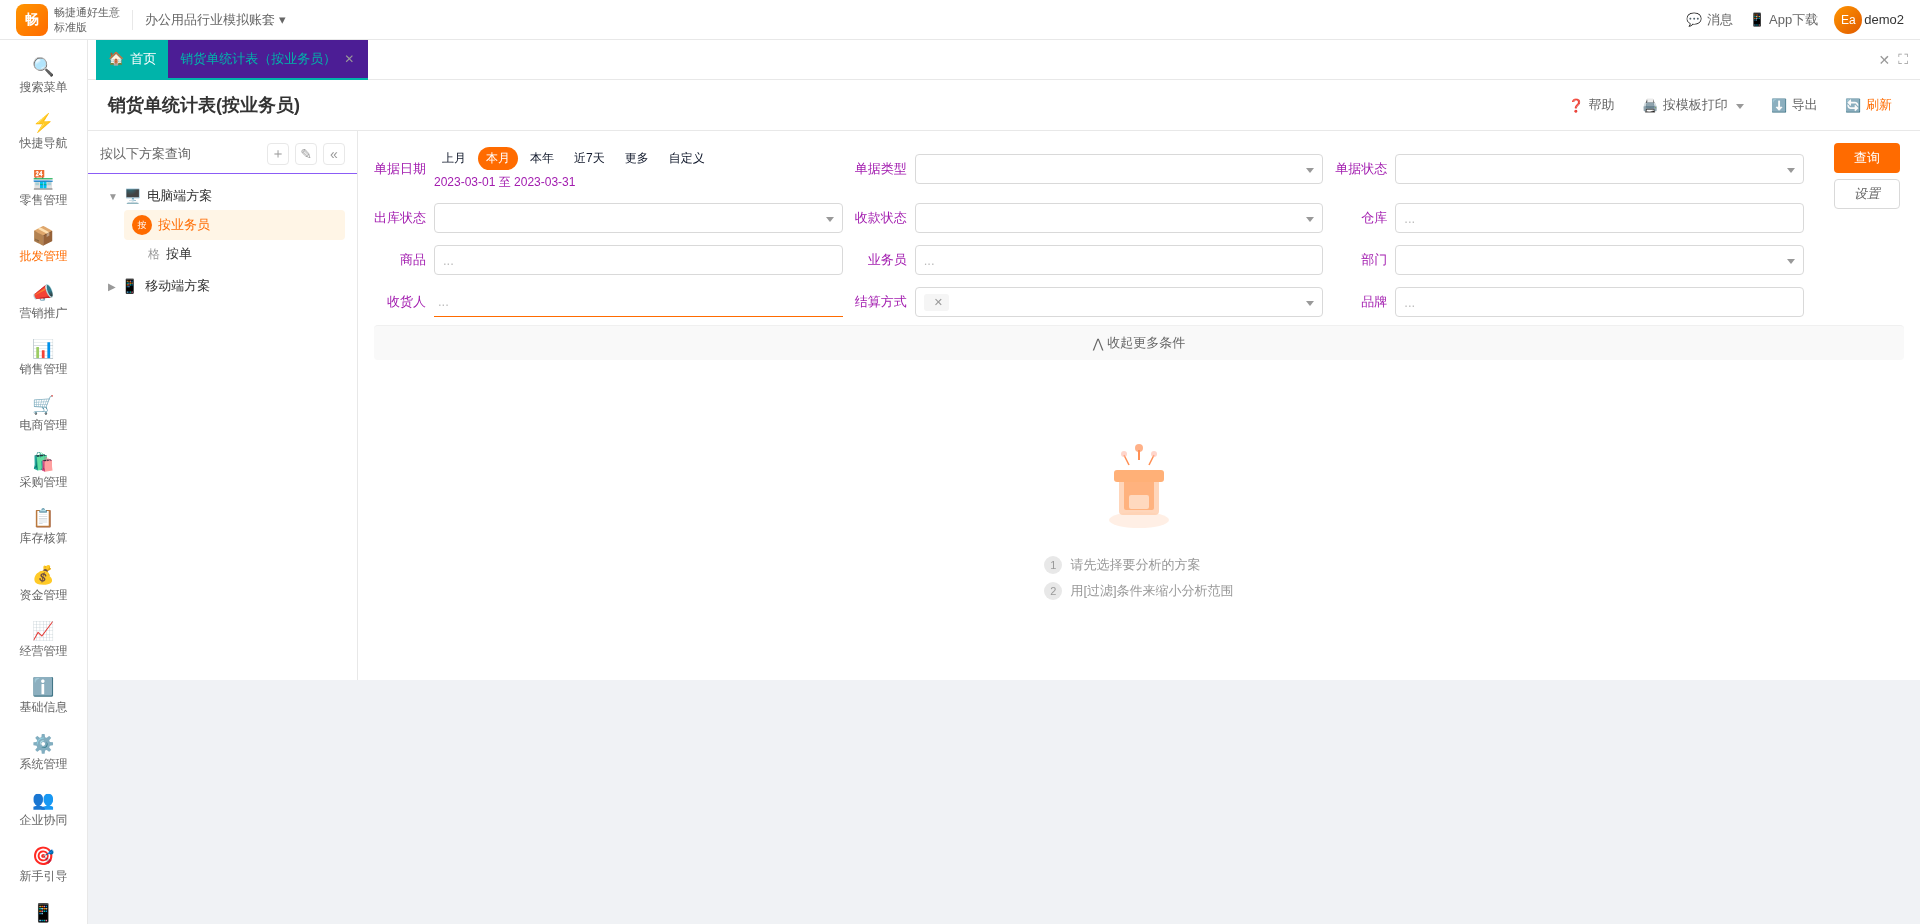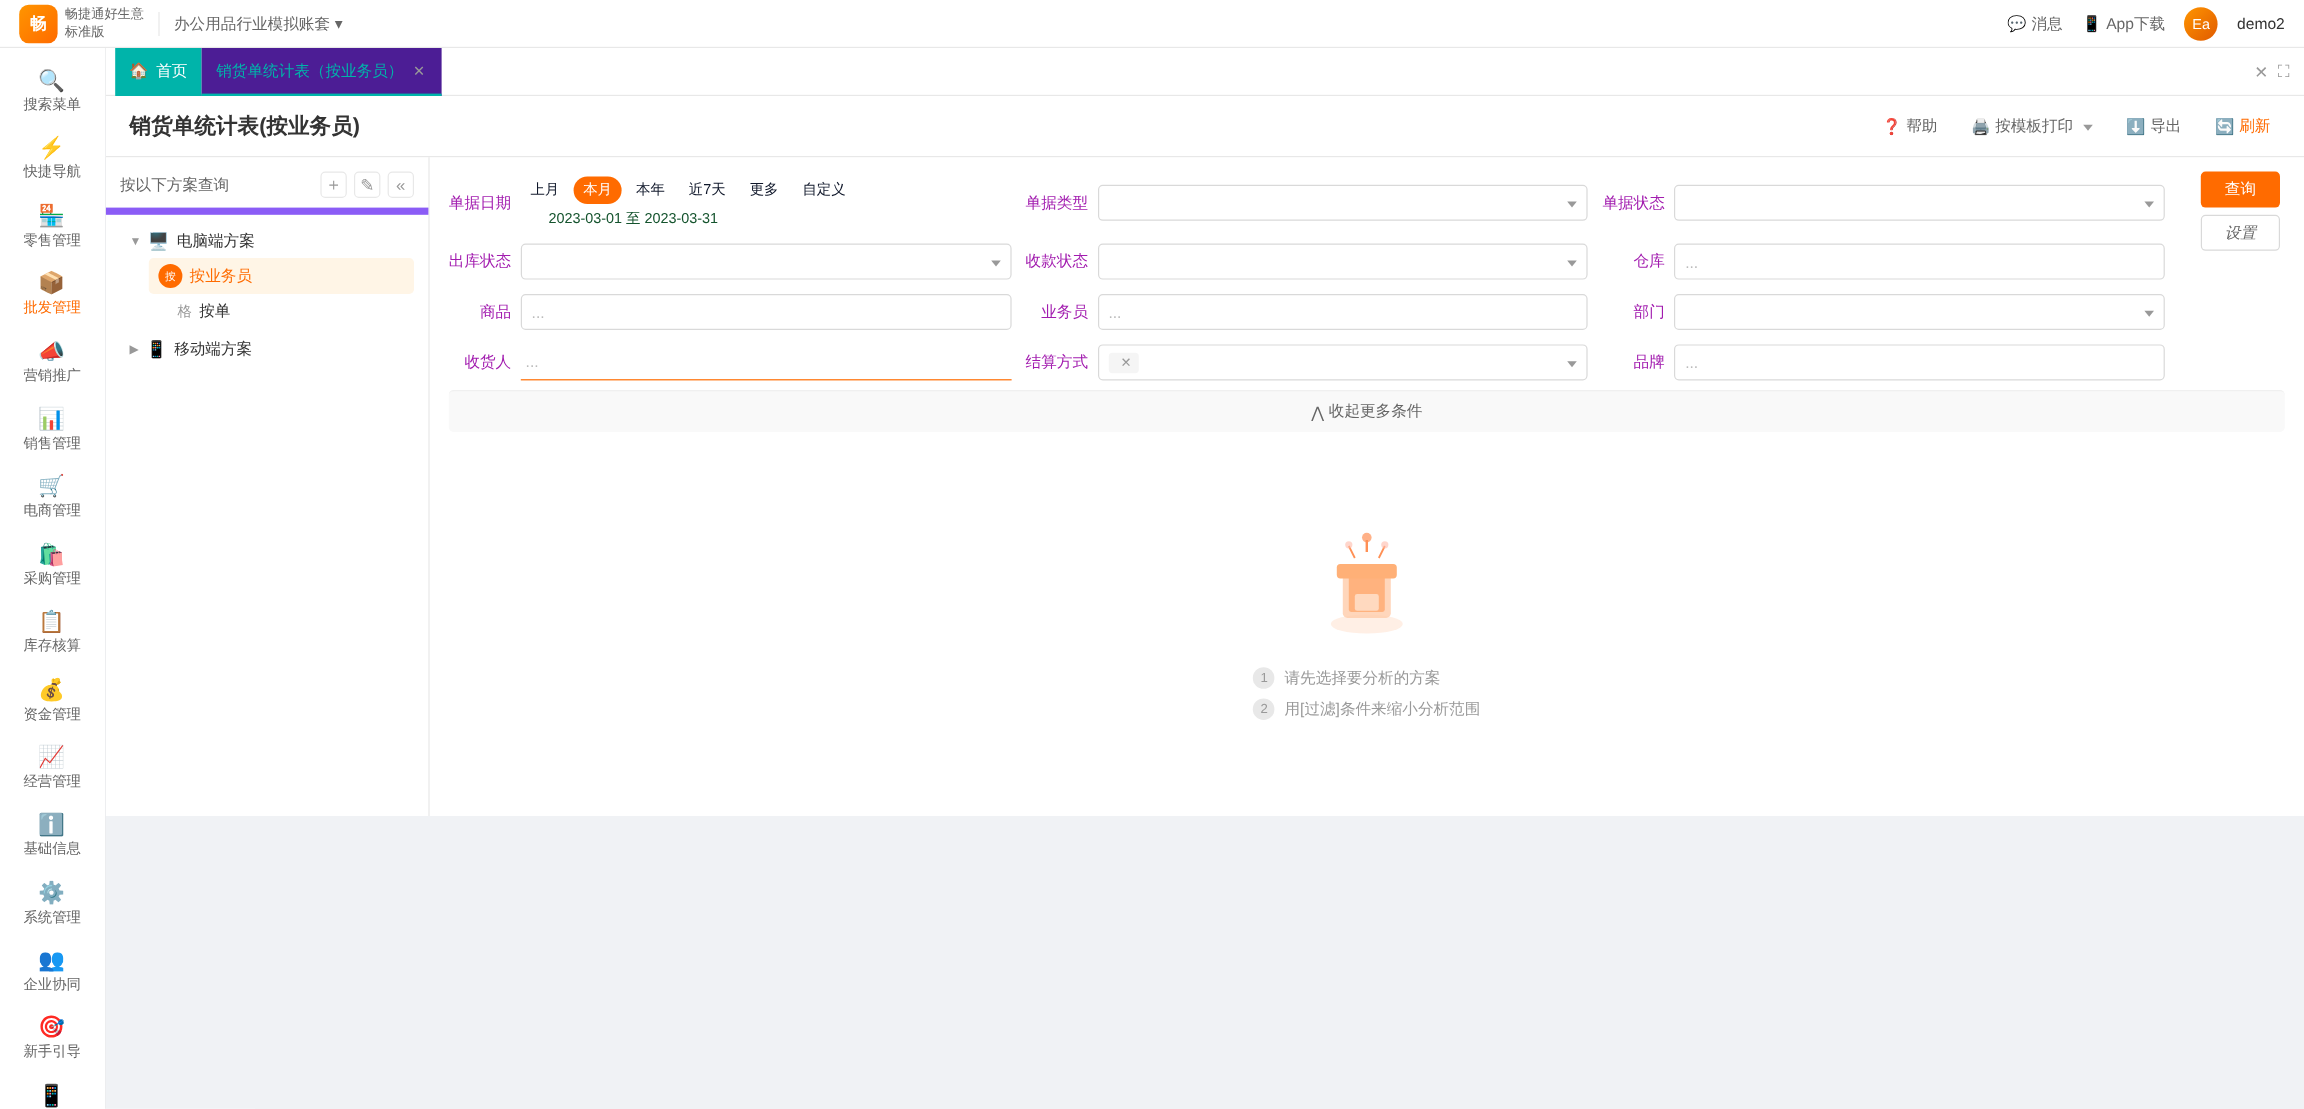--- a/index.html
+++ b/index.html
@@ -40,21 +40,21 @@
     
     .page-header { background: #fff; padding: 12px 20px; display: flex; align-items: center; justify-content: space-between; border-bottom: 1px solid #e8e8e8; }
     .page-title { font-size: 18px; font-weight: 600; color: #333; }
     .page-actions { display: flex; align-items: center; gap: 12px; }
     .page-action-btn { display: flex; align-items: center; gap: 4px; font-size: 13px; color: #666; cursor: pointer; padding: 4px 8px; border-radius: 4px; }
     .export-btn { display: flex; align-items: center; gap: 4px; }
     .refresh-btn { color: #ff6b00; }
     .left-panel { width: 270px; border-right: 1px solid #e8e8e8; padding: 12px 0; flex-shrink: 0; }
 
     
-    .left-panel-header { display: flex; align-items: center; justify-content: space-between; padding: 0 12px 8px 12px; border-bottom: 6px solid #8b5cf6; }
+    .left-panel-header { display: flex; align-items: center; justify-content: space-between; padding: 0 12px 8px 12px; border-bottom: 1px solid #8b5cf6; }
     .left-panel-title { font-size: 13px; color: #666; }
     .left-panel-actions { display: flex; align-items: center; gap: 6px; }
     .icon-btn { width: 22px; height: 22px; border-radius: 4px; display: flex; align-items: center; justify-content: center; cursor: pointer; color: #999; font-size: 14px; border: 1px solid #e8e8e8; }
 
     .tree-section { padding: 8px 12px; }
     .tree-node { display: flex; align-items: center; gap: 6px; padding: 5px 8px; cursor: pointer; border-radius: 4px; font-size: 13px; }
     .tree-node .expand-icon { color: #999; font-size: 10px; }
     .tree-node .node-icon { color: #ff6b00; font-size: 14px; }
     .tree-node-label { font-size: 13px; }
 
@@ -134,21 +134,21 @@
     </div>
     <div class="top-bar-right">
       <div class="top-bar-action">
         <span>💬</span>
         <span>消息</span>
       </div>
       <div class="top-bar-action">
         <span>📱</span>
         <span>App下载</span>
       </div>
-      <div style="display:flex;align-items:center;gap:16px;">
+      <div style="display:flex;align-items:center;gap:2px;">
         <div class="user-avatar">Ea</div>
         <span>demo2</span>
       </div>
     </div>
   </div>
 
   <div class="main-area">
 
     <div class="sidebar">
       <div class="sidebar-item">
@@ -309,21 +309,21 @@
                     <span class="label">单据日期</span>
                     <div style="flex:1;display:flex;align-items:center;gap:4px;flex-wrap:wrap;">
                       <div class="date-tabs">
                         <span class="date-tab">上月</span>
                         <span class="date-tab active">本月</span>
                         <span class="date-tab">本年</span>
                         <span class="date-tab">近7天</span>
                         <span class="date-tab">更多</span>
                         <span class="date-tab">自定义</span>
                       </div>
-                      <span style="font-size:12px;color:#14532d;margin-left:23px;">2023-03-01 至 2023-03-31</span>
+                      <span style="font-size:12px;color:#a21caf;">2023-03-01 至 2023-03-31</span>
                     </div>
                   </div>
 
                   <div class="filter-cell">
                     <span class="label">单据类型</span>
                     <div class="control">
                       <span style="color:#bbb;"></span>
                       <span class="chevron-down"></span>
                     </div>
                   </div>

